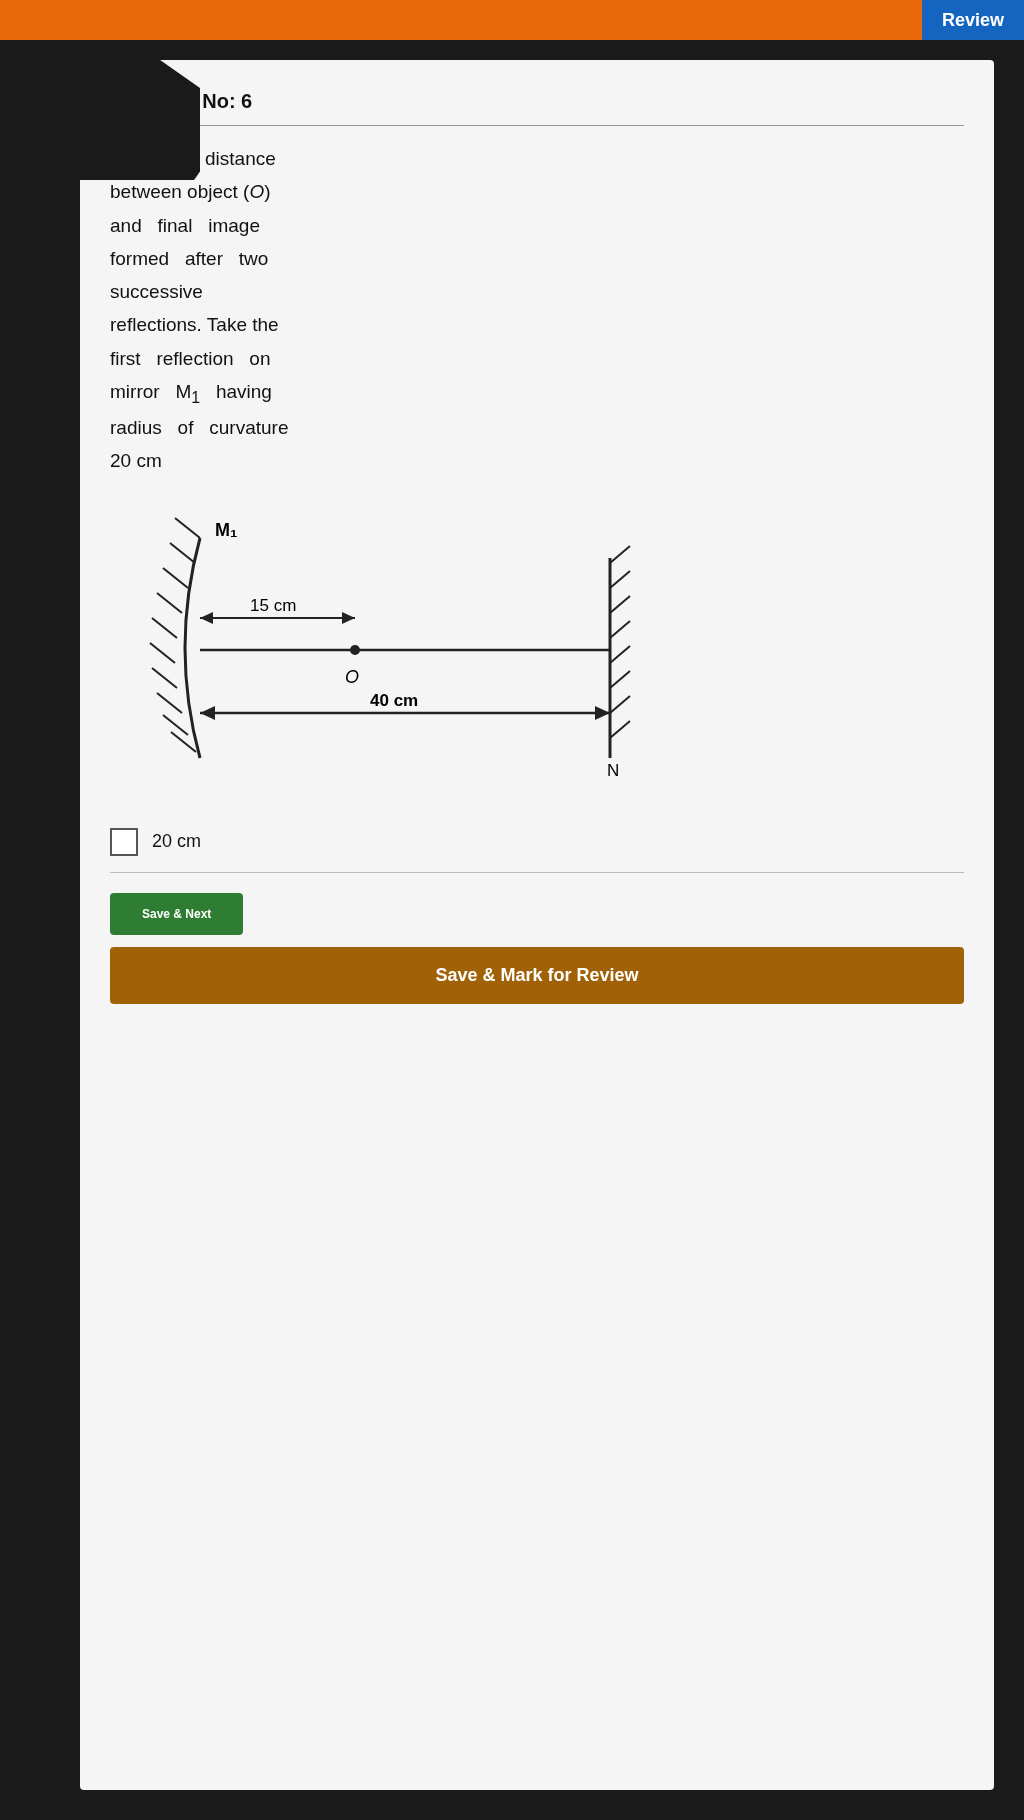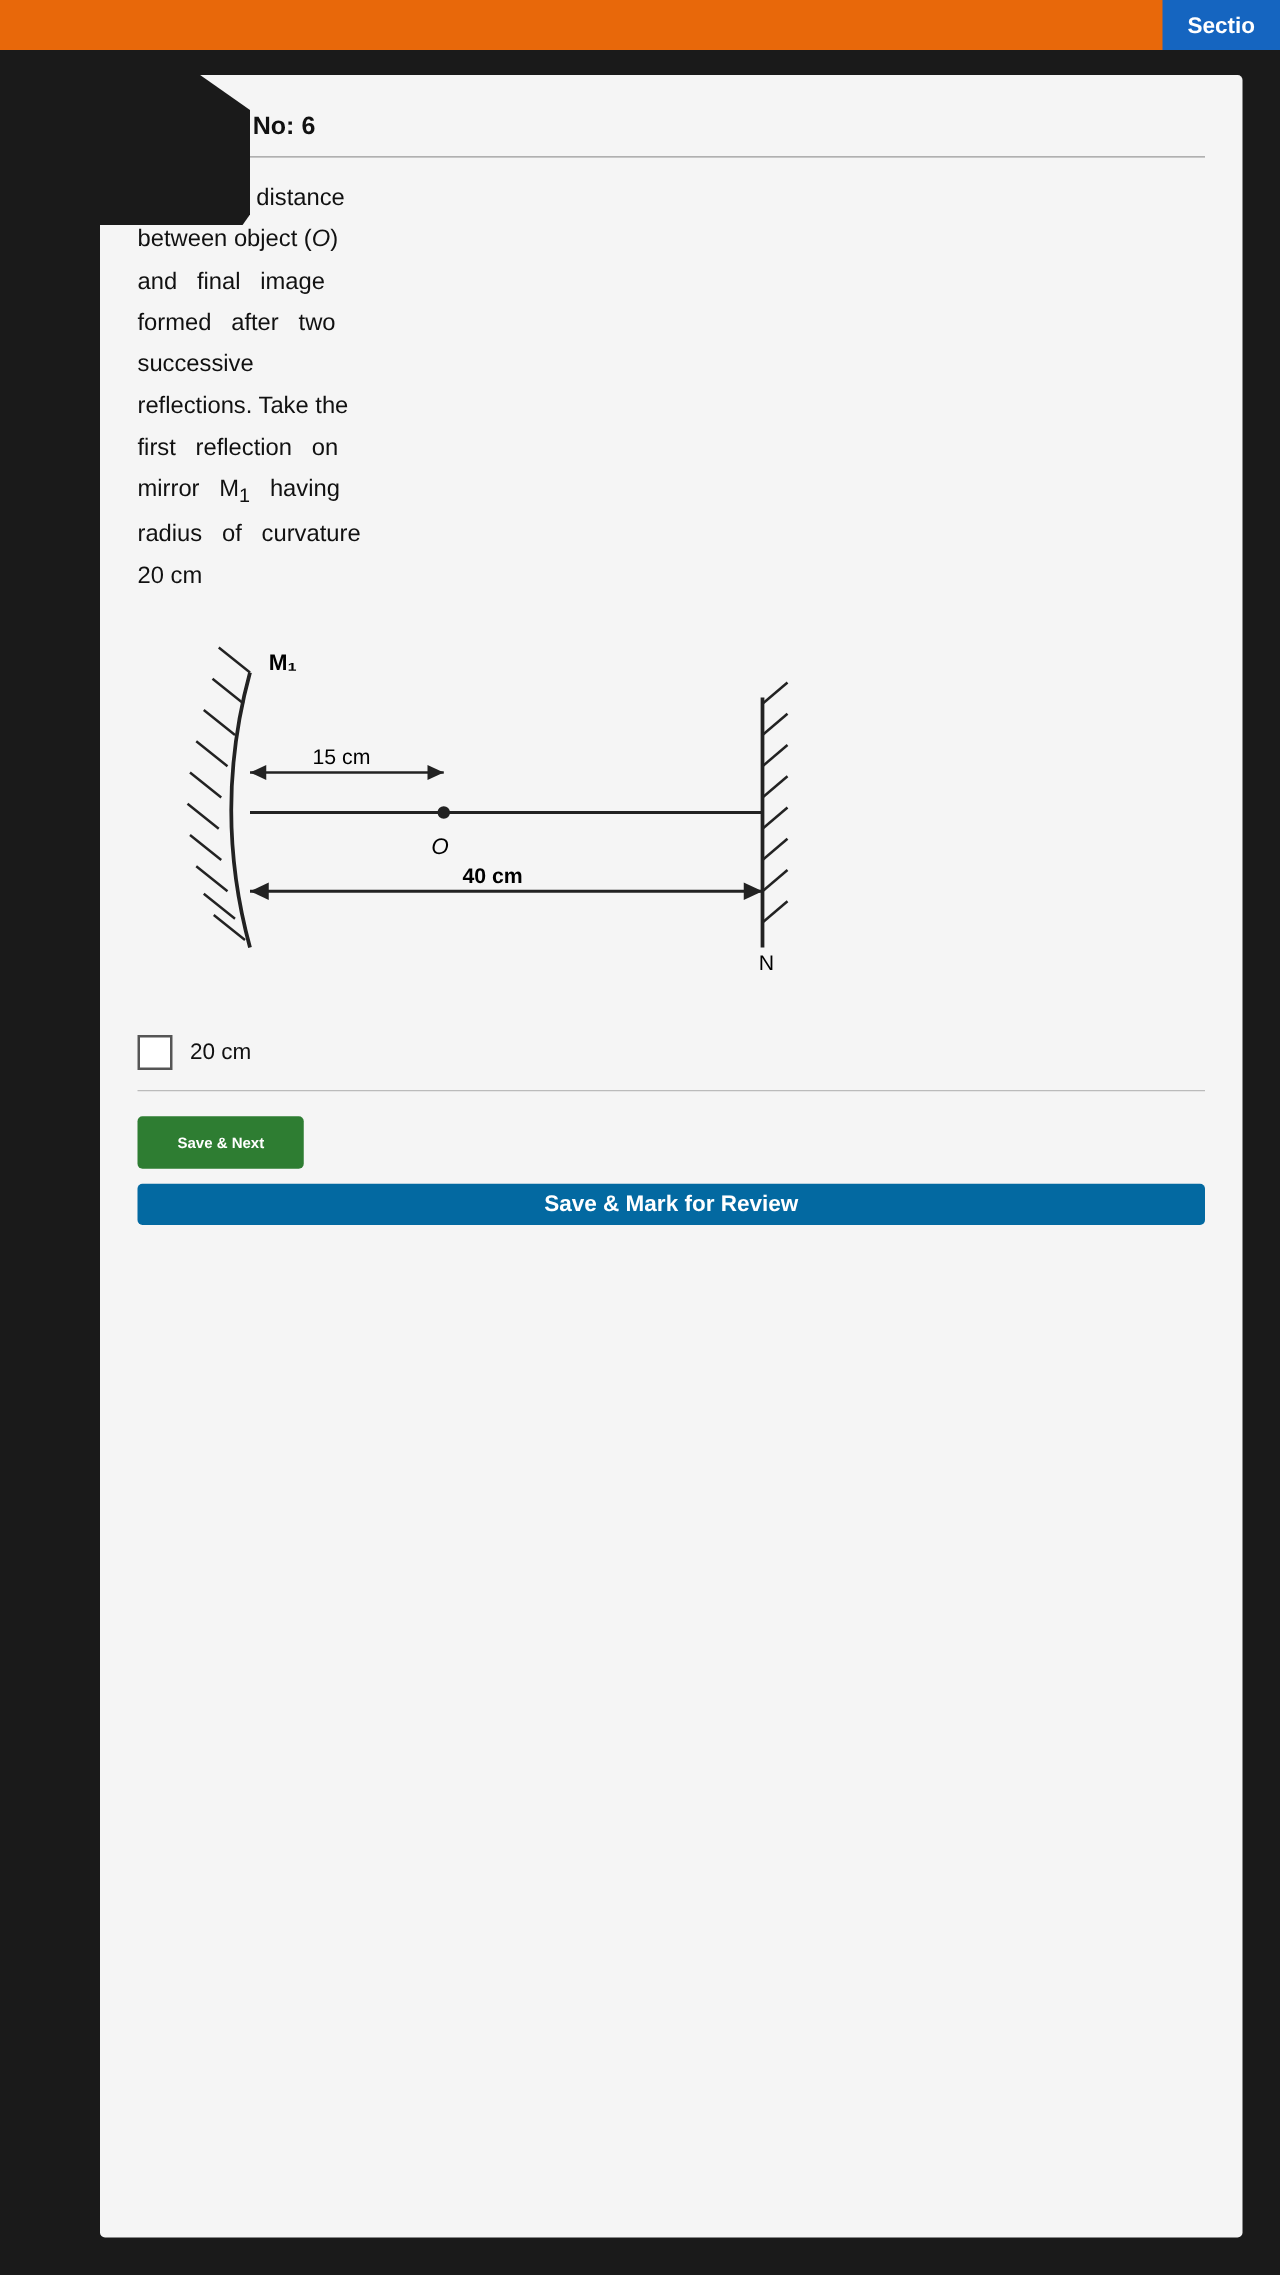--- a/index.html
+++ b/index.html
@@ -130,44 +130,44 @@
       font-weight: bold;
       padding: 14px 32px;
       border-radius: 4px;
       cursor: pointer;
       margin-bottom: 12px;
       border: none;
     }
 
     .btn-mark-review {
       display: inline-block;
-      background: #0369a1;
+      background: #a16207;
       color: white;
       font-size: 18px;
       font-weight: bold;
-      padding: 6px 32px;
+      padding: 18px 32px;
       border-radius: 4px;
       cursor: pointer;
       border: none;
       width: 100%;
     }
 
     .buttons-area {
       display: flex;
       flex-direction: column;
       align-items: flex-start;
     }
   </style>
 </head>
 <body>
 
 <div class="header-bar"></div>
 
 <div class="section-btn">
-  <span>Sectio</span>
+  <span>Review</span>
 </div>
 
 <div class="main-card">
 
   <div class="diagonal-overlay"></div>
 
   <div class="question-header">
     <span class="question-no">Question No: 6</span>
   </div>
 

